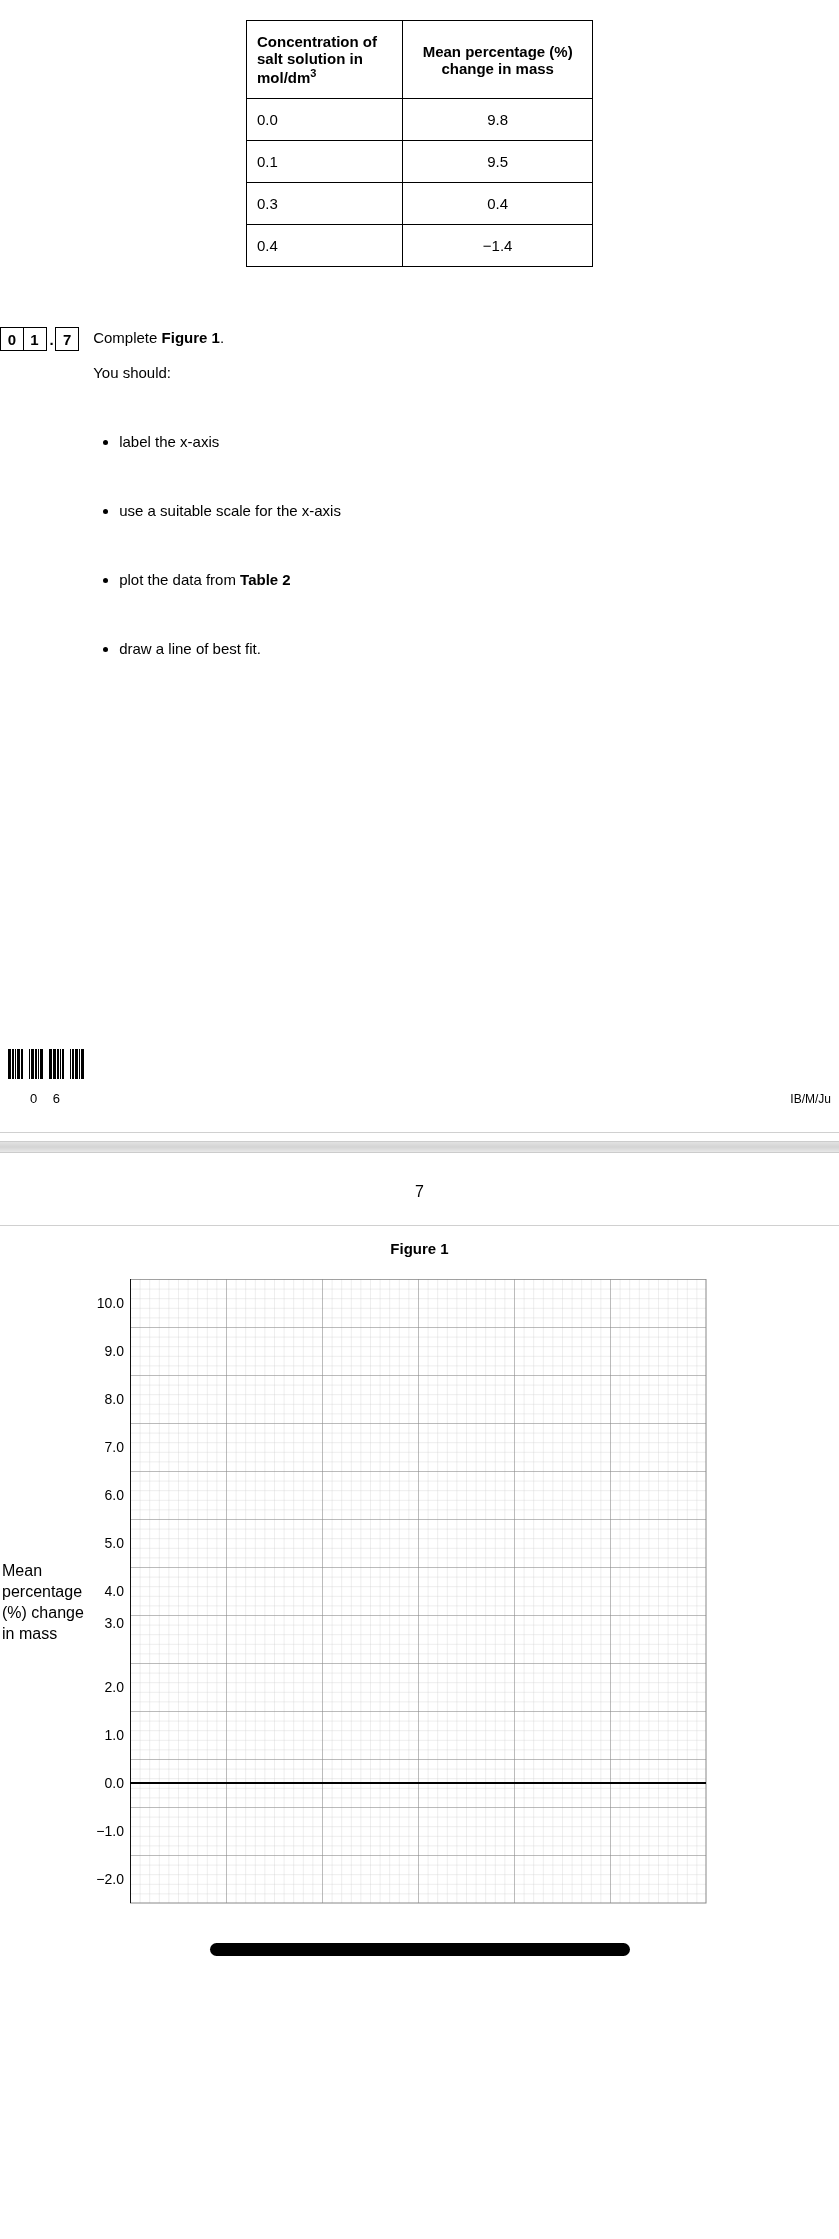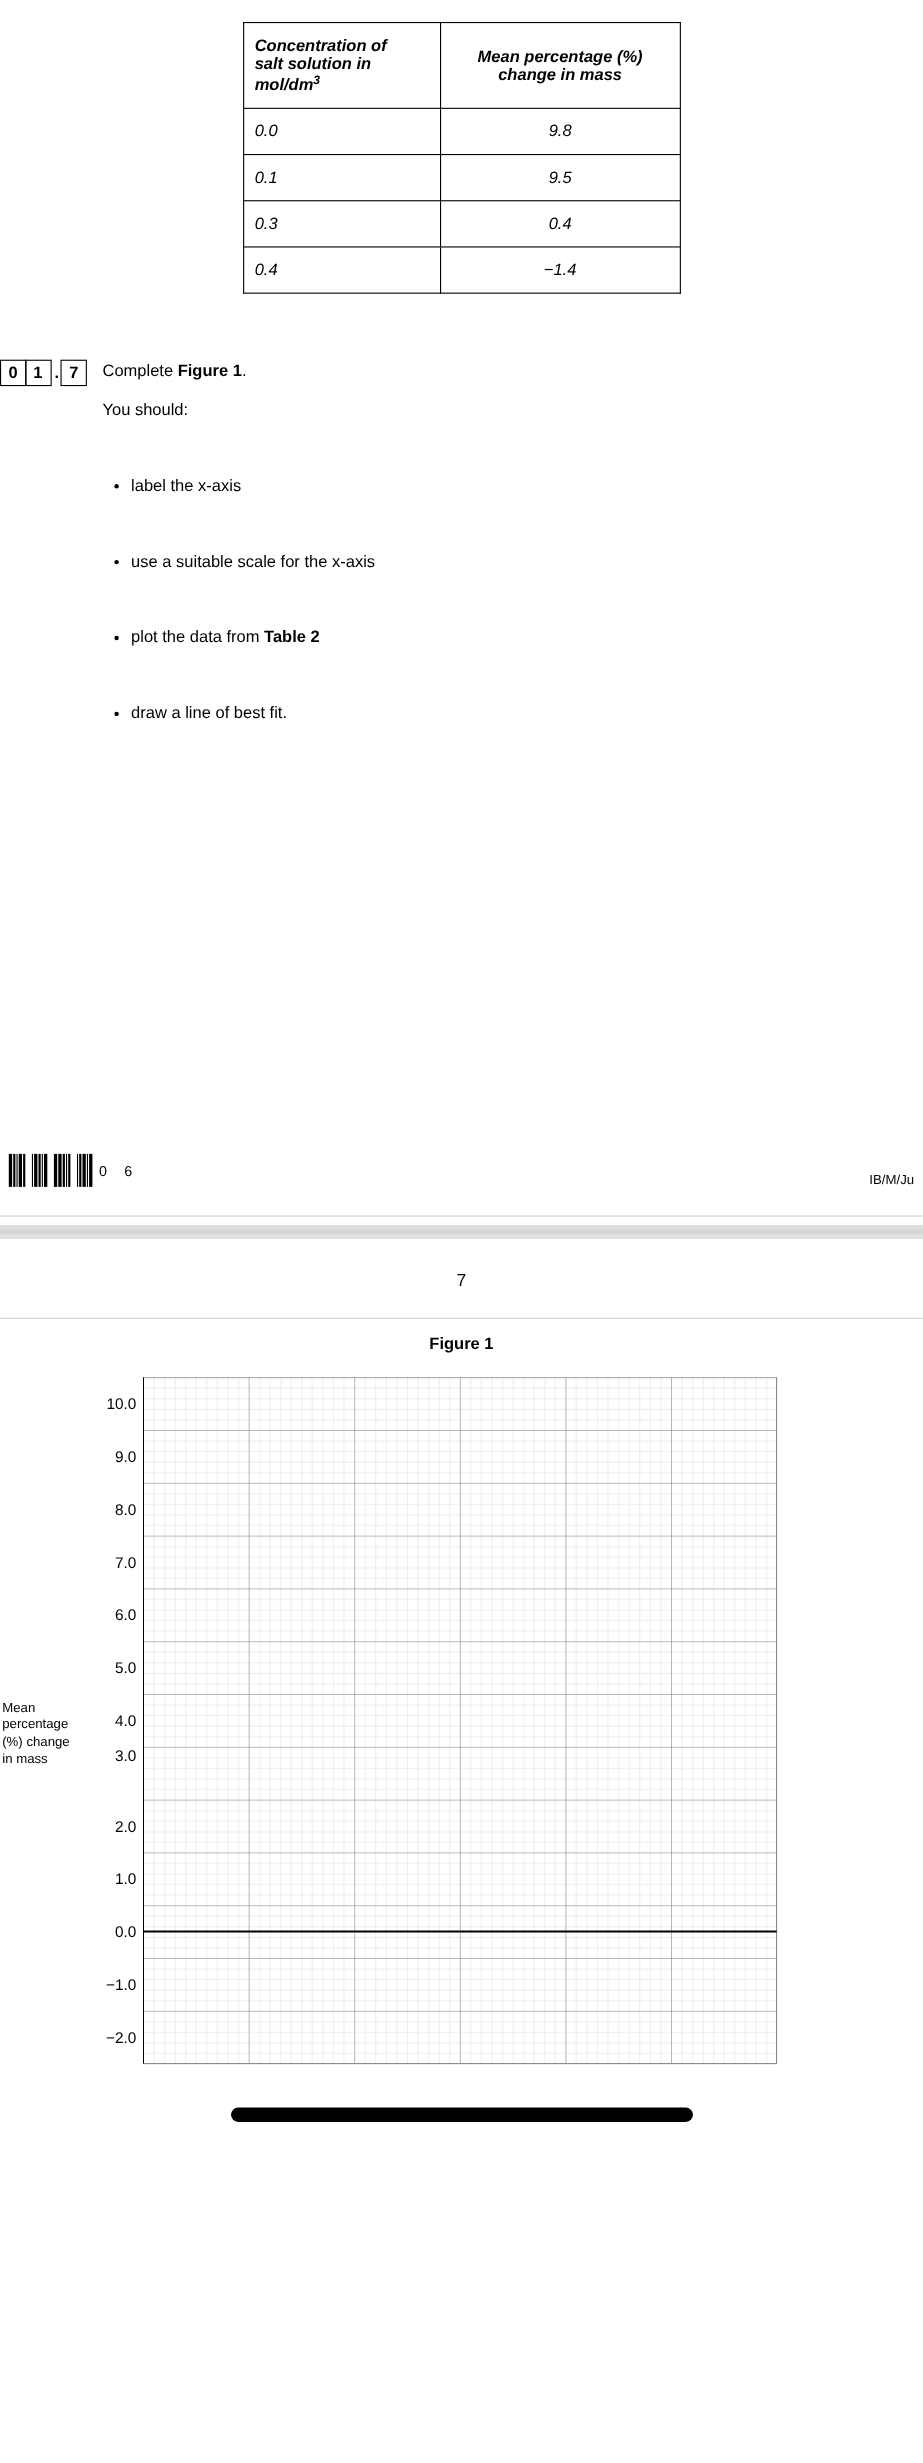--- a/index.html
+++ b/index.html
@@ -1,21 +1,21 @@
 <!DOCTYPE html>
 <html><head>
 <meta charset="utf-8">
 <style>
   * { box-sizing: border-box; margin: 0; padding: 0; }
   body { font-family: Arial, Helvetica, sans-serif; font-size: 15px; background: #fff; color: #000; width: 839px; }
   
   .page { width: 839px; padding: 20px 0; }
   
   
-  .data-table { border-collapse: collapse; margin: 0 auto 60px auto; width: 398px; font-style: italic; }
+  .data-table { border-collapse: collapse; margin: 0 auto 60px auto; width: 347px; }
   .data-table th, .data-table td { border: 1px solid #000; padding: 12px 10px; font-size: 15px; }
   .data-table th { font-weight: bold; text-align: left; vertical-align: middle; }
   .data-table th:last-child { text-align: center; }
   .data-table td { text-align: left; }
   .data-table td:last-child { text-align: center; }
   .sup { font-size: 11px; vertical-align: super; }
   
   
   .q-row { display: flex; align-items: flex-start; gap: 14px; margin-left: 0; }
   .q-boxes { display: flex; align-items: center; flex-shrink: 0; }
@@ -23,38 +23,38 @@
   .q-box:first-child { margin-left: 0; }
   .q-dot { font-weight: bold; padding: 0 3px; font-size: 15px; }
   .q-body { flex: 1; }
   .q-body p { margin-bottom: 14px; line-height: 1.4; }
   .q-body ul { list-style: disc; margin-left: 26px; }
   .q-body li { margin-bottom: 10px; line-height: 1.4; margin-top: 48px; }
   .marks { text-align: right; font-weight: bold; padding-right: 0; margin-top: 4px; }
   
   
   .page-foot { margin-top: 380px; display: flex; justify-content: space-between; align-items: flex-end; padding: 0 8px 6px 8px; }
-  .barcode { display: flex; align-items: center; gap: 2px; }
+  .barcode { display: flex; flex-direction: column; align-items: center; gap: 12px; }
   .barcode-bars { display: flex; align-items: flex-end; gap: 1px; height: 30px; }
   .barcode-bars span { display: block; background: #000; width: 1.5px; height: 30px; }
   .barcode-bars span.thick { width: 3px; }
   .barcode-bars span.gap { background: transparent; width: 4px; }
   .barcode-num { font-size: 13px; letter-spacing: 6px; padding-left: 4px; }
   .footer-code { font-size: 12px; }
   
   
   .page-separator { height: 12px; background: linear-gradient(to bottom, #e2e2e2, #d4d4d4 50%, #e8e8e8); border-top: 1px solid #ccc; border-bottom: 1px solid #ccc; margin: 8px 0 30px 0; }
   
   .page-num { text-align: center; font-size: 16px; margin-bottom: 18px; padding-bottom: 6px; }
   .hr-line { border: none; border-top: 1px solid #d0d0d0; margin: 0; }
   
   
   .figure-title { text-align: center; font-weight: bold; margin: 14px 0 22px 0; }
   .chart-wrap { display: flex; align-items: center; padding-left: 2px; }
-  .y-axis-title { font-size: 12px; line-height: 1.3; width: 84px; text-align: left; }
+  .y-axis-title { font-size: 16px; line-height: 1.3; width: 84px; text-align: left; }
   .chart-inner { display: flex; }
   .y-ticks { display: flex; flex-direction: column; justify-content: space-between; text-align: right; font-size: 14px; padding-right: 6px; position: relative; }
   .y-ticks div { position: absolute; right: 6px; transform: translateY(-50%); white-space: nowrap; }
   .grid-box { position: relative; border: none; }
   .grid-svg { display: block; }
   
   .scroll-pill { width: 420px; height: 13px; background: #000; border-radius: 7px; margin: 16px auto 0 auto; }
 </style>
 </head>
 <body>

